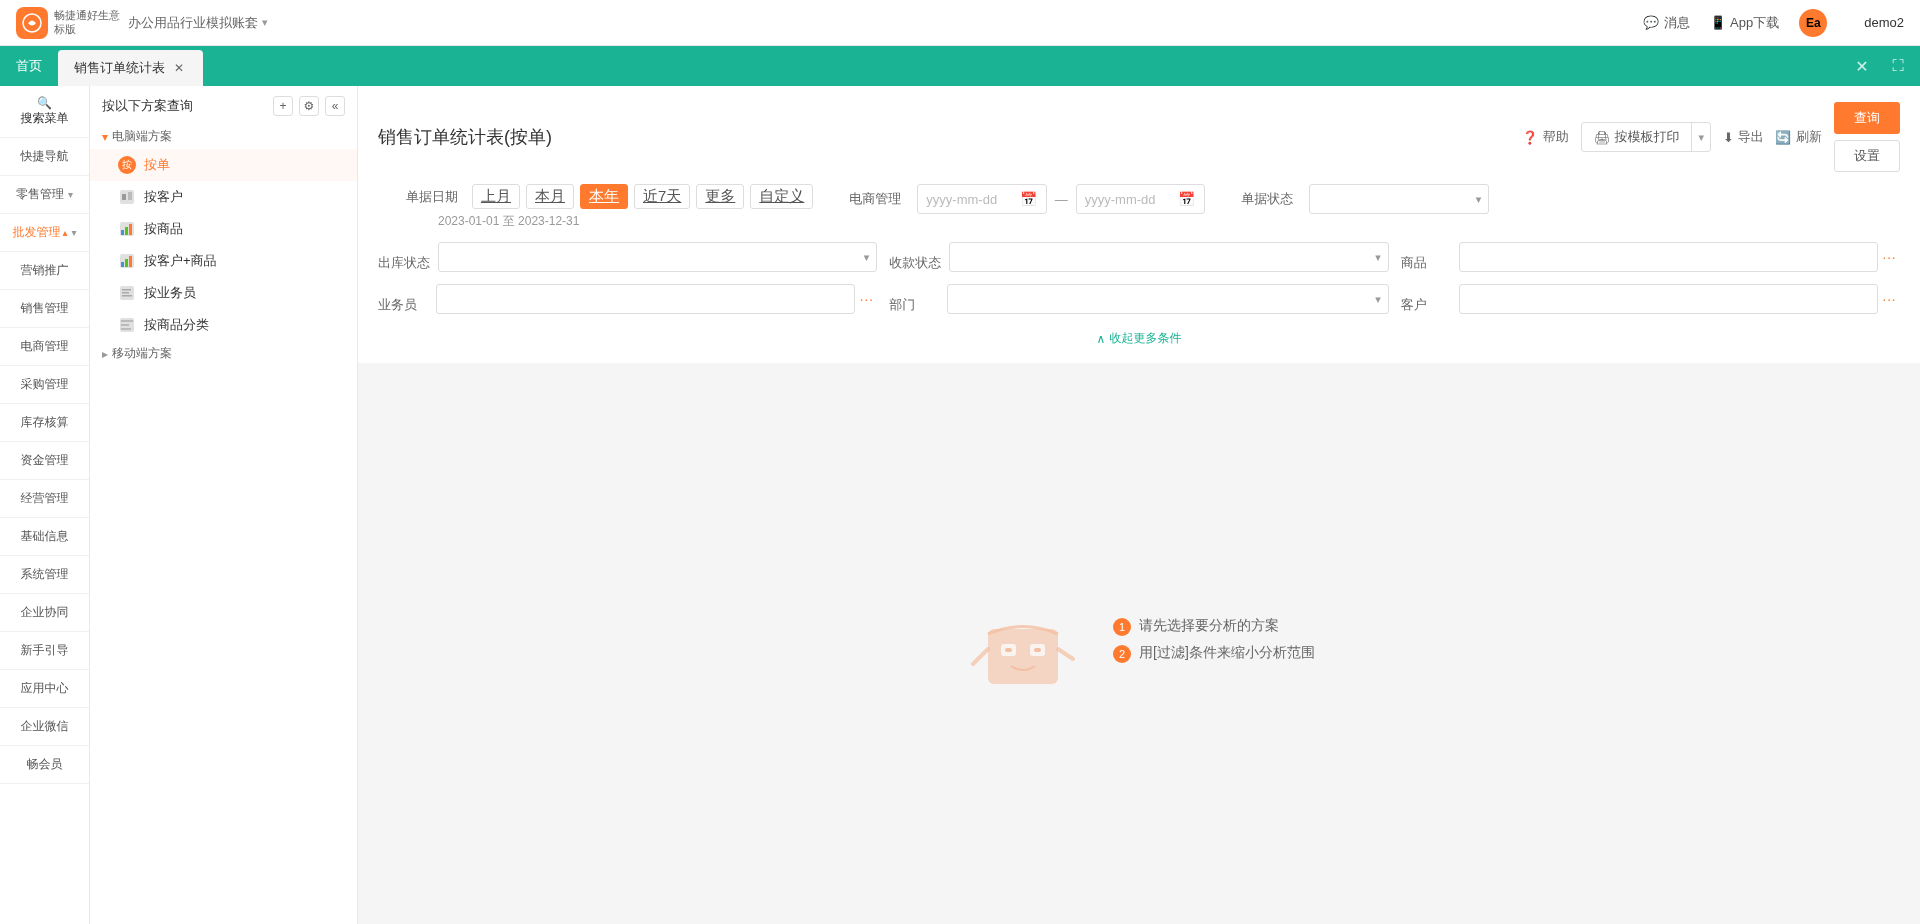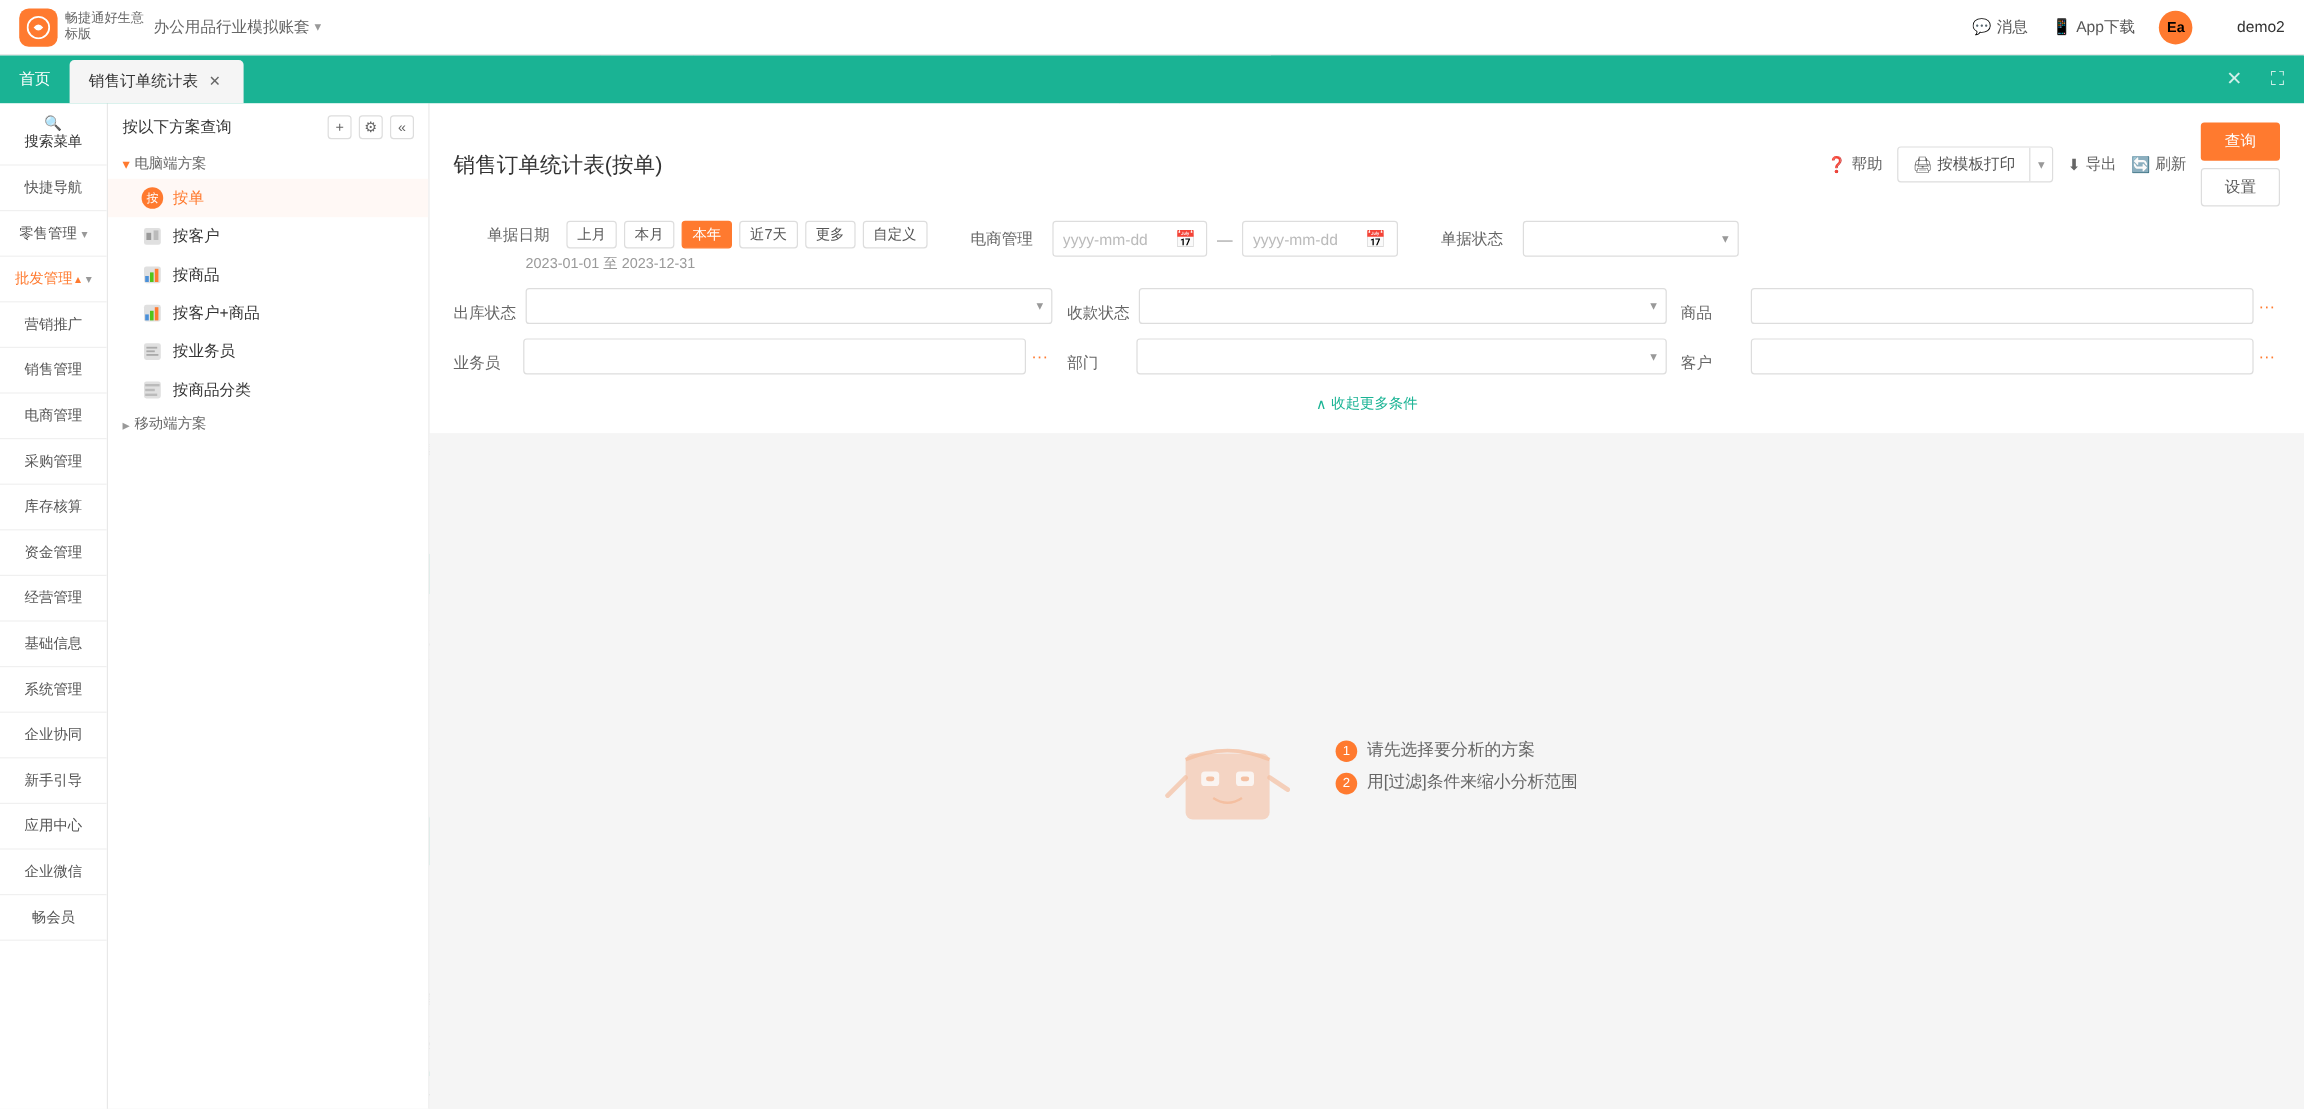--- a/index.html
+++ b/index.html
@@ -188,23 +188,24 @@
       font-size: 13px;
       color: #666;
       white-space: nowrap;
       min-width: 60px;
     }
     .date-quick-btn {
       padding: 2px 8px;
       border: 1px solid #ddd;
       border-radius: 3px;
       cursor: pointer;
-      font-size: 12px;
+      font-size: 15px;
       color: #555;
       background: #fff;
+      text-decoration: underline;
     }
     .date-quick-btn.active {
       background: #ff7a2f;
       color: white;
       border-color: #ff7a2f;
     }
     .filter-input {
       border: 1px solid #ddd;
       border-radius: 3px;
       padding: 5px 10px;

